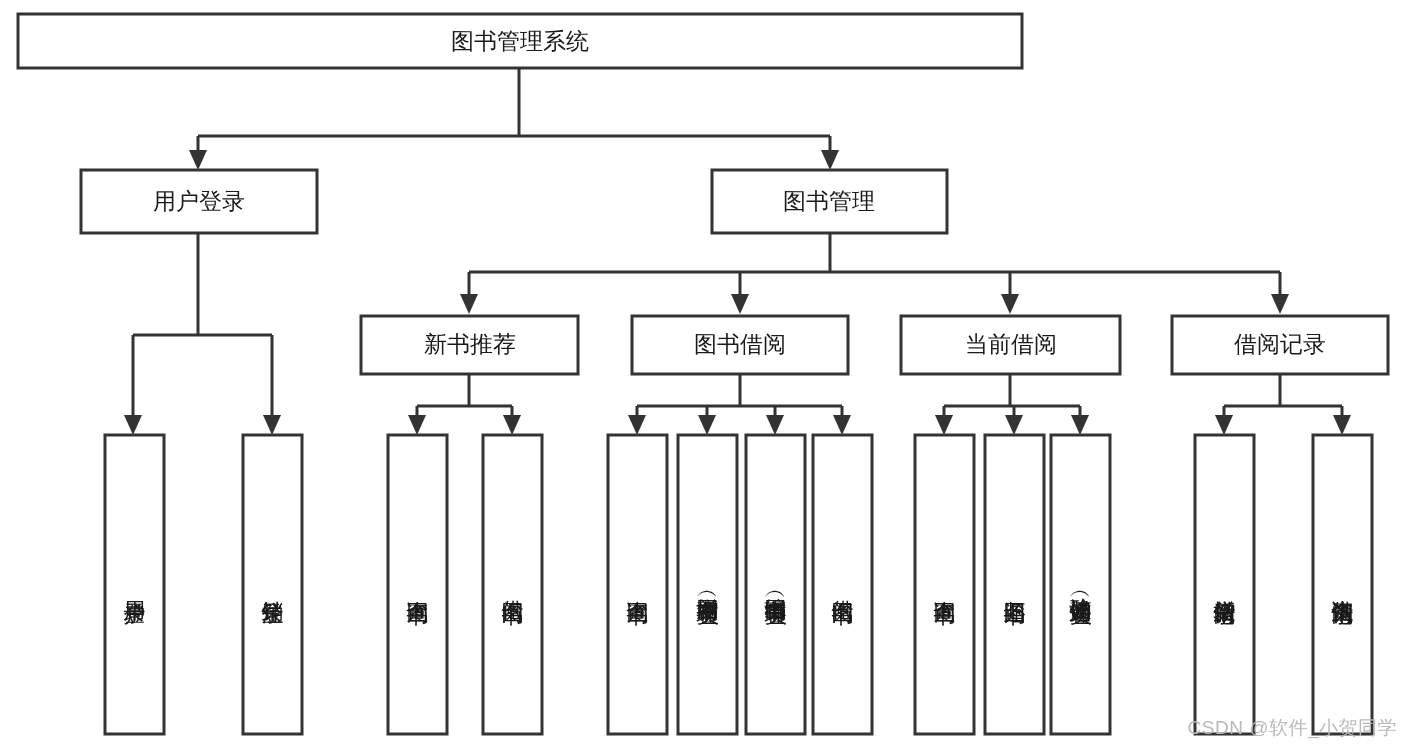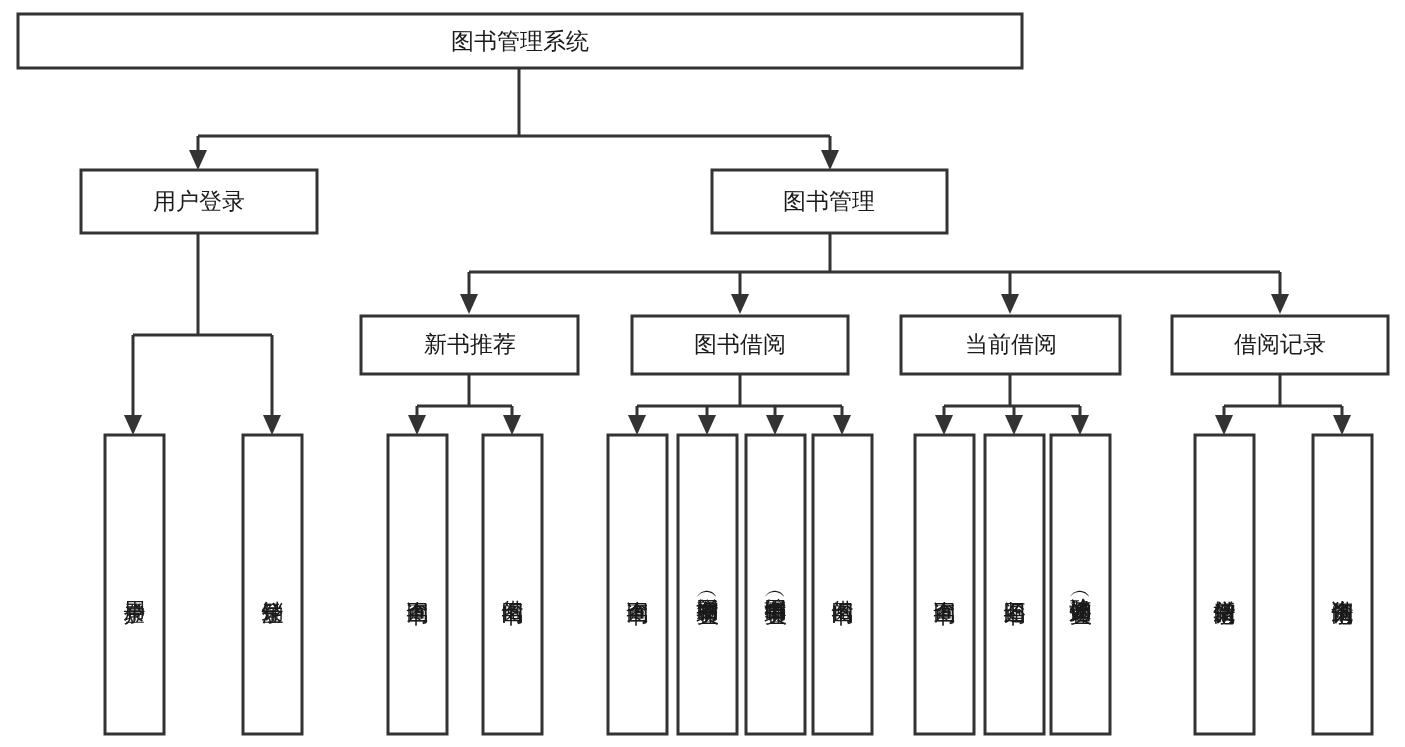--- a/index.html
+++ b/index.html
@@ -193,13 +193,14 @@
   <div class="node-label-v" style="left:746px; top:435px; width:59px; height:299px;">编辑图书（管理员）</div>
   <div class="node-label-v" style="left:813px; top:435px; width:59px; height:299px;">借阅图书</div>
 
   <div class="node-label-v" style="left:915px; top:435px; width:59px; height:299px;">查询图书</div>
   <div class="node-label-v" style="left:985px; top:435px; width:59px; height:299px;">归还图书</div>
   <div class="node-label-v" style="left:1051px; top:435px; width:59px; height:299px;">确认归还（管理员）</div>
 
   <div class="node-label-v" style="left:1195px; top:435px; width:59px; height:299px;">新增借阅记录</div>
   <div class="node-label-v" style="left:1313px; top:435px; width:59px; height:299px;">查询借阅记录</div>
 
+  <div class="watermark">CSDN @软件_小贺同学</div>
 </div>
 
 </body></html>

